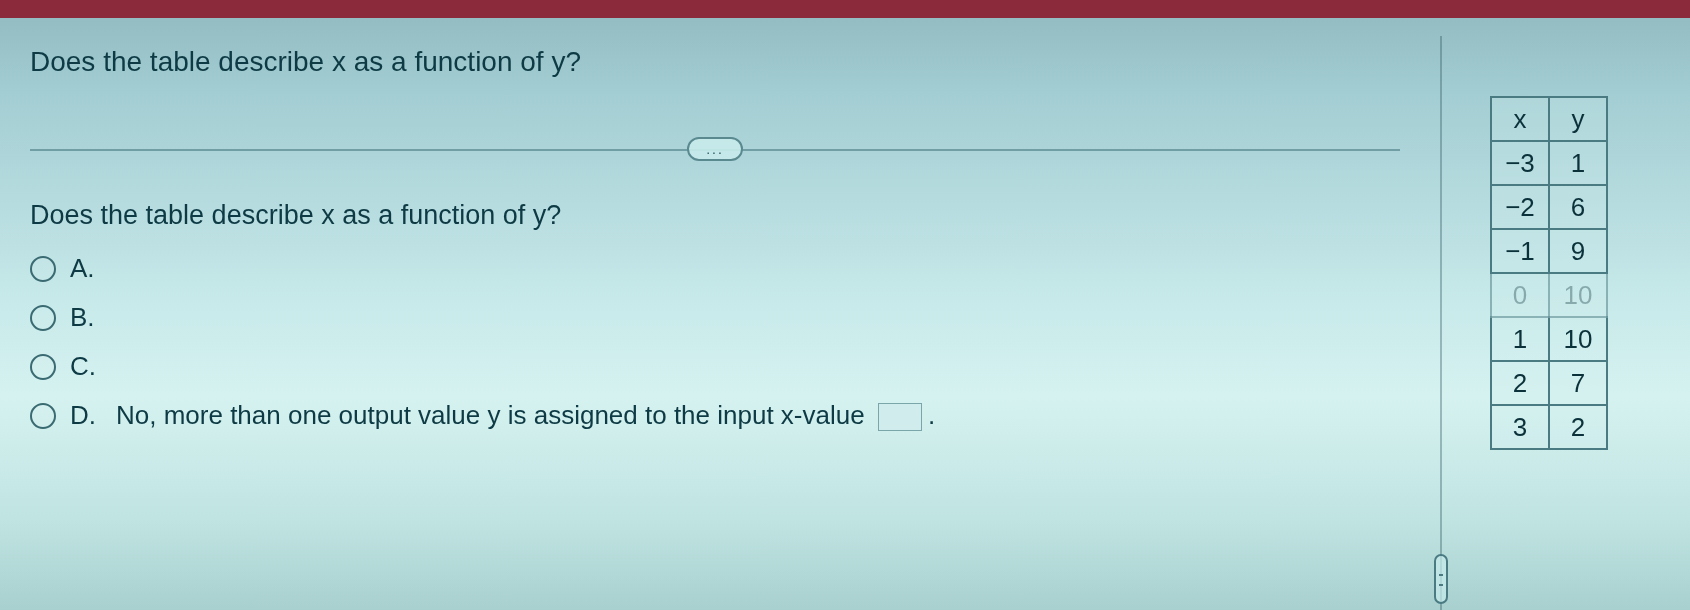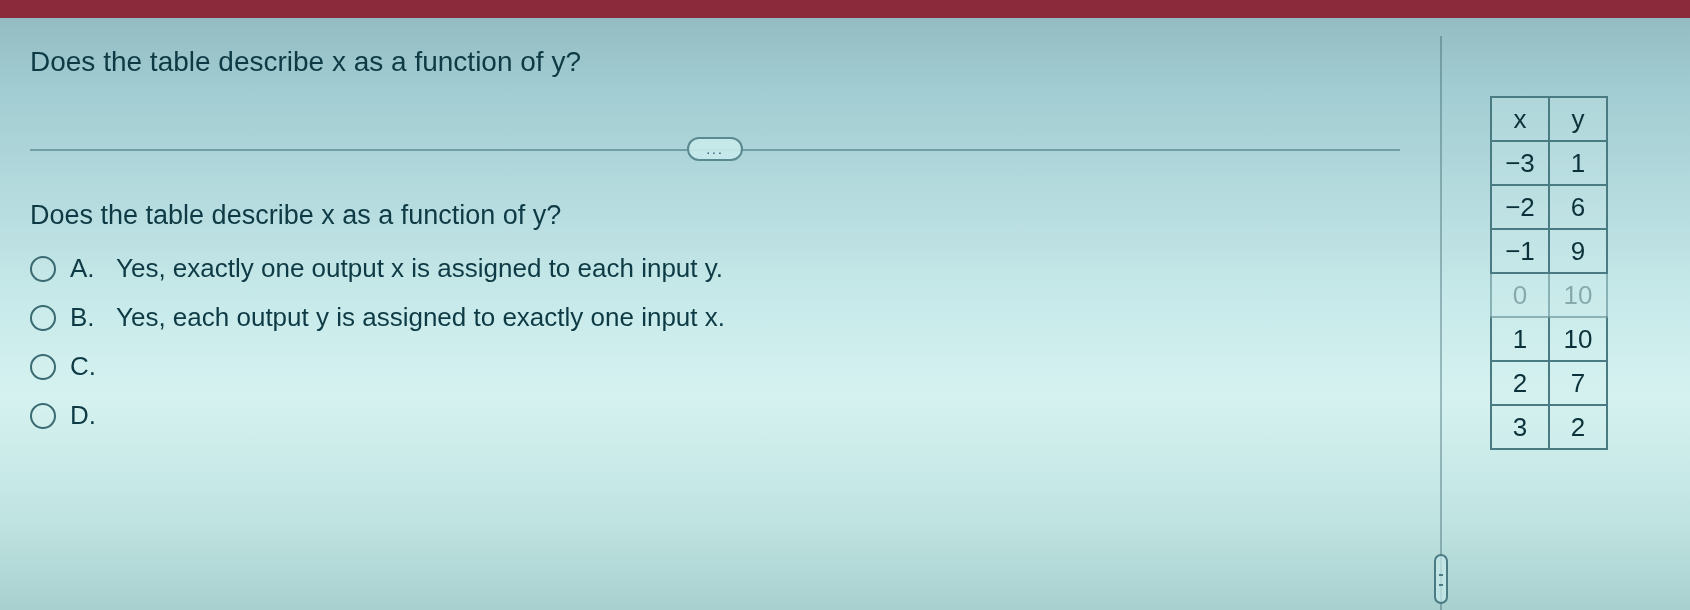--- a/index.html
+++ b/index.html
@@ -155,34 +155,36 @@
       <div class="divider-line"></div>
       <div class="divider-pill">...</div>
     </div>
 
     <div class="sub-question">Does the table describe x as a function of y?</div>
 
     <div class="options">
       <div class="option-row">
         <span class="radio"></span>
         <span class="opt-letter">A.</span>
-        <span class="opt-text">Yes, exactly one output x is assigned to each input y.</span>
       </div>
       <div class="option-row">
         <span class="radio"></span>
         <span class="opt-letter">B.</span>
-        <span class="opt-text">Yes, each output y is assigned to exactly one input x.</span>
       </div>
       <div class="option-row">
         <span class="radio"></span>
         <span class="opt-letter">C.</span>
       </div>
       <div class="option-row">
         <span class="radio"></span>
         <span class="opt-letter">D.</span>
+        <span class="opt-text">
+          <span>No, more than one output value y is assigned to the input x-value</span>
+          <span class="blank"></span><span>.</span>
+        </span>
       </div>
     </div>
   </div>
 
   <div class="right">
     <table class="tbl">
       <thead>
         <tr>
           <th>x</th>
           <th>y</th>

